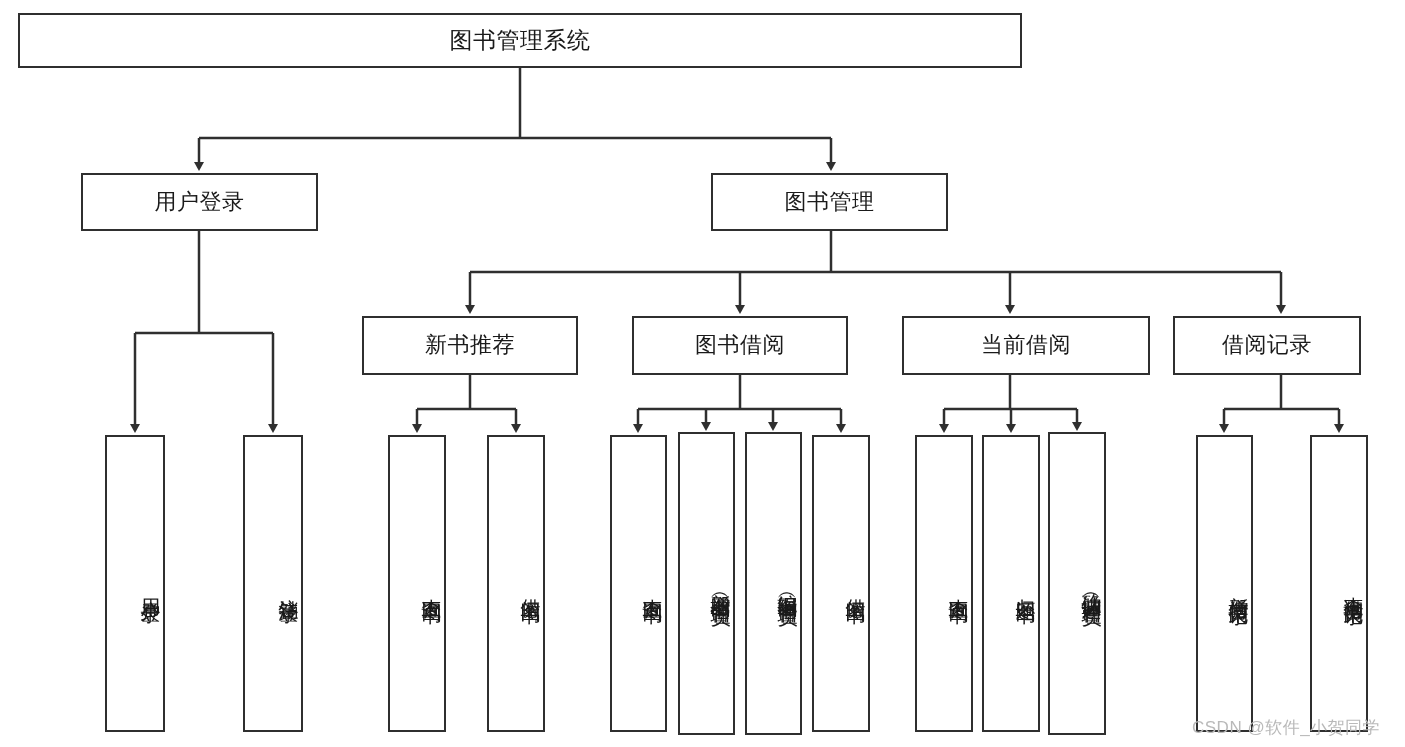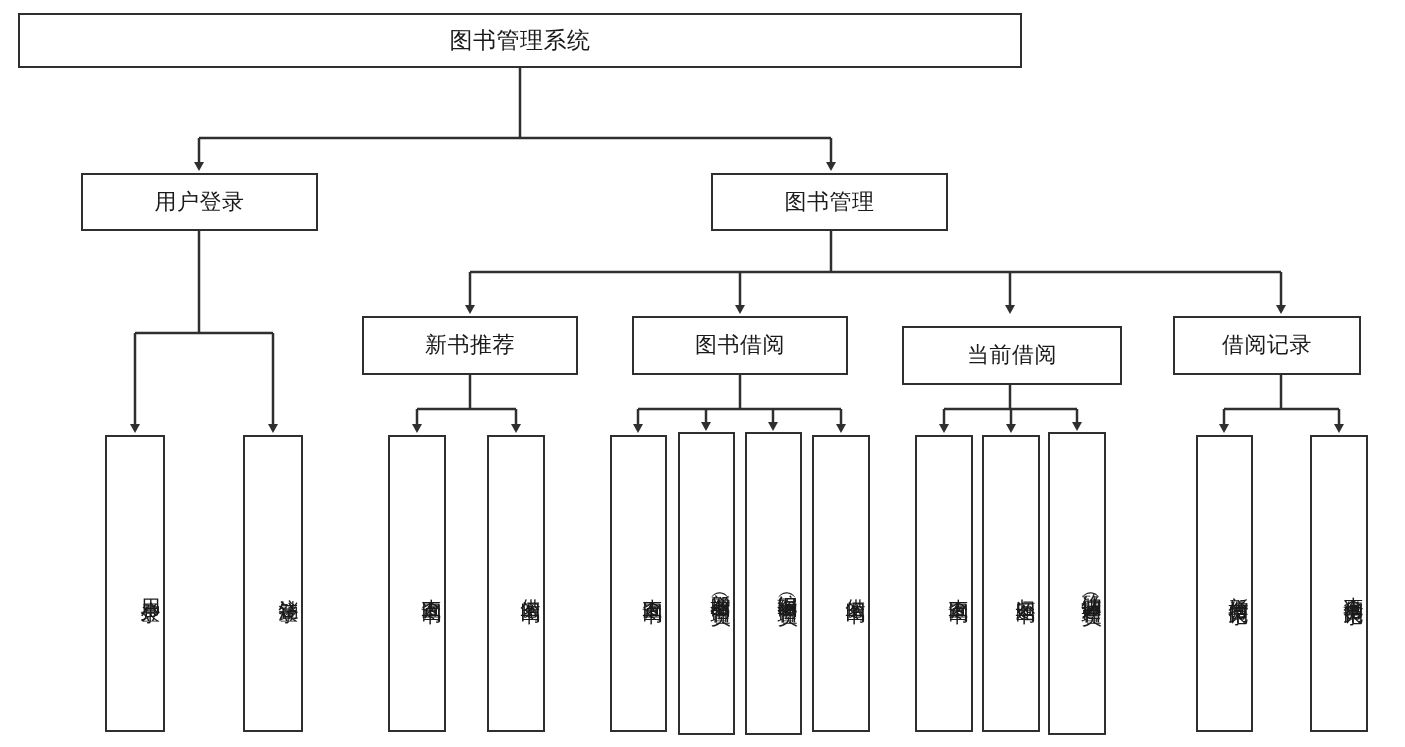--- a/index.html
+++ b/index.html
@@ -117,31 +117,32 @@
     </g>
   </svg>
 
   <div class="node horizontal root" style="left: 18px; top: 13px; width: 1004px; height: 55px;">图书管理系统</div>
 
   <div class="node horizontal" style="left: 81px; top: 173px; width: 237px; height: 58px;">用户登录</div>
   <div class="node horizontal" style="left: 362px; top: 316px; width: 216px; height: 59px;">新书推荐</div>
 
   <div class="node horizontal" style="left: 711px; top: 173px; width: 237px; height: 58px;">图书管理</div>
   <div class="node horizontal" style="left: 632px; top: 316px; width: 216px; height: 59px; text-align: center;">图书借阅</div>
-  <div class="node horizontal" style="left: 902px; top: 326px; width: 220px; height: 59px;">当前借阅</div>
+  <div class="node horizontal" style="left: 902px; top: 316px; width: 248px; height: 59px;">当前借阅</div>
   <div class="node horizontal" style="left: 1173px; top: 316px; width: 188px; height: 59px;">借阅记录</div>
 
   <div class="node vertical" style="left: 105px; top: 435px; width: 60px; height: 297px;">用户登录</div>
   <div class="node vertical" style="left: 243px; top: 435px; width: 60px; height: 297px;">注销登录</div>
   <div class="node vertical" style="left: 388px; top: 435px; width: 58px; height: 297px;">查询图书</div>
   <div class="node vertical" style="left: 487px; top: 435px; width: 58px; height: 297px;">借阅图书</div>
   <div class="node vertical" style="left: 610px; top: 435px; width: 57px; height: 297px;">查询图书</div>
   <div class="node vertical" style="left: 678px; top: 432px; width: 57px; height: 303px;">新增图书（管理员）</div>
   <div class="node vertical" style="left: 745px; top: 432px; width: 57px; height: 303px;">编辑图书（管理员）</div>
   <div class="node vertical" style="left: 812px; top: 435px; width: 58px; height: 297px;">借阅图书</div>
   <div class="node vertical" style="left: 915px; top: 435px; width: 58px; height: 297px;">查询图书</div>
   <div class="node vertical" style="left: 982px; top: 435px; width: 58px; height: 297px;">归还图书</div>
   <div class="node vertical" style="left: 1048px; top: 432px; width: 58px; height: 303px;">确认归还（管理员）</div>
   <div class="node vertical" style="left: 1196px; top: 435px; width: 57px; height: 297px;">新增借阅记录</div>
   <div class="node vertical" style="left: 1310px; top: 435px; width: 58px; height: 297px;">查询借阅记录</div>
 
+  <div class="watermark" style="left: 1192px; top: 716px;">CSDN @软件_小贺同学</div>
 
 </div>
 
 </body></html>

